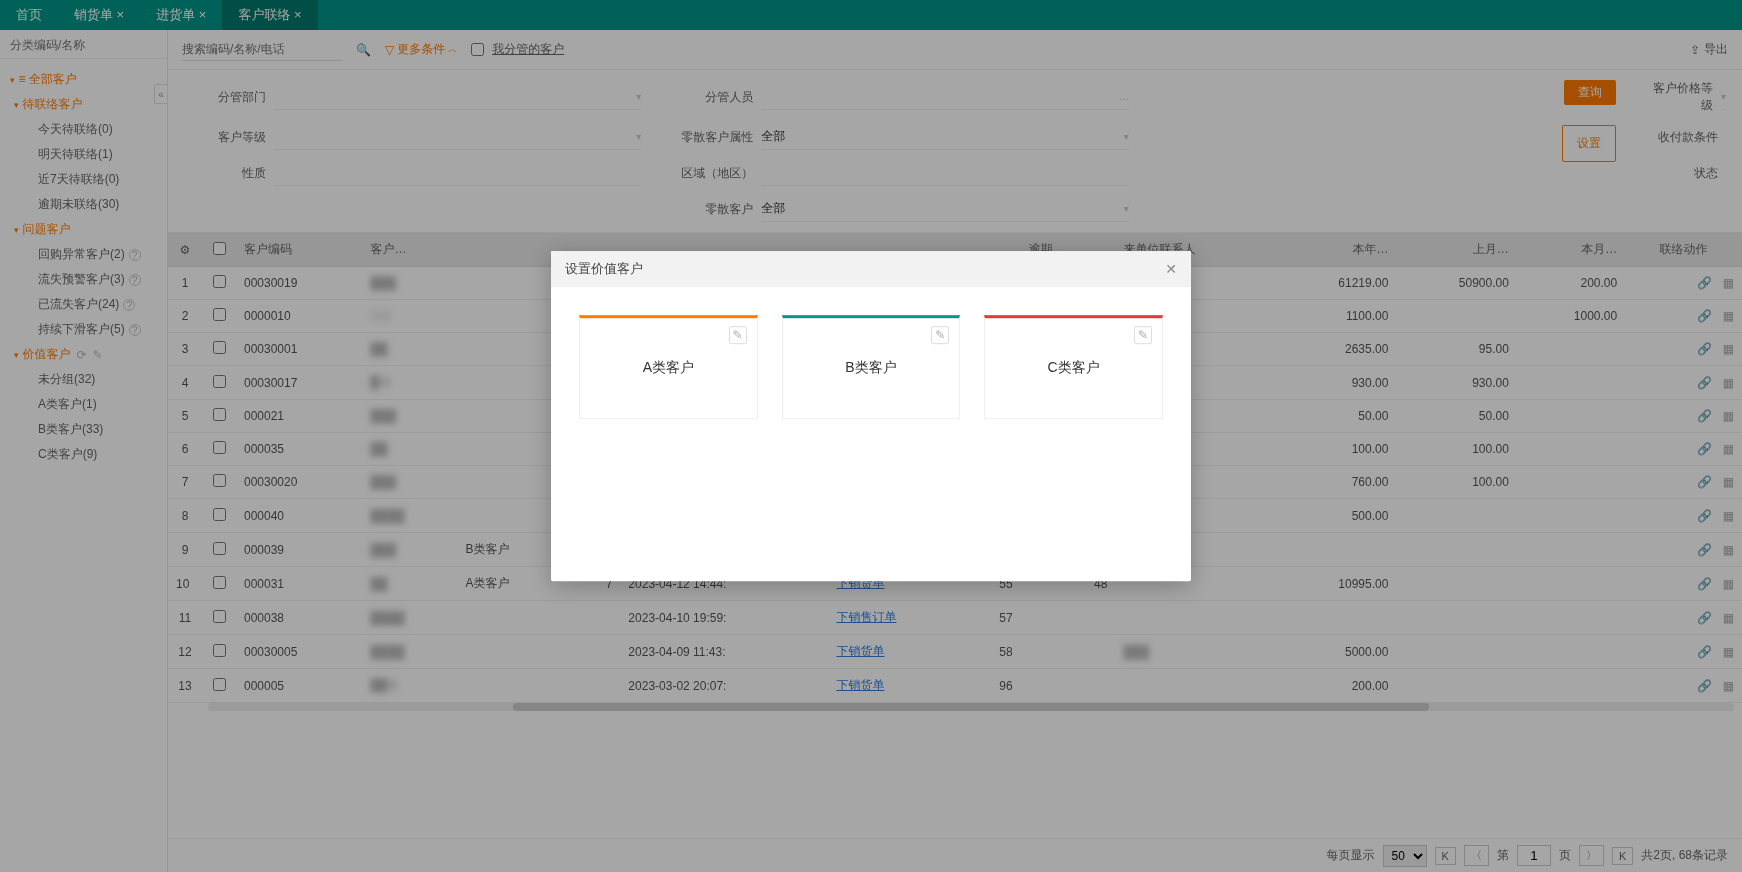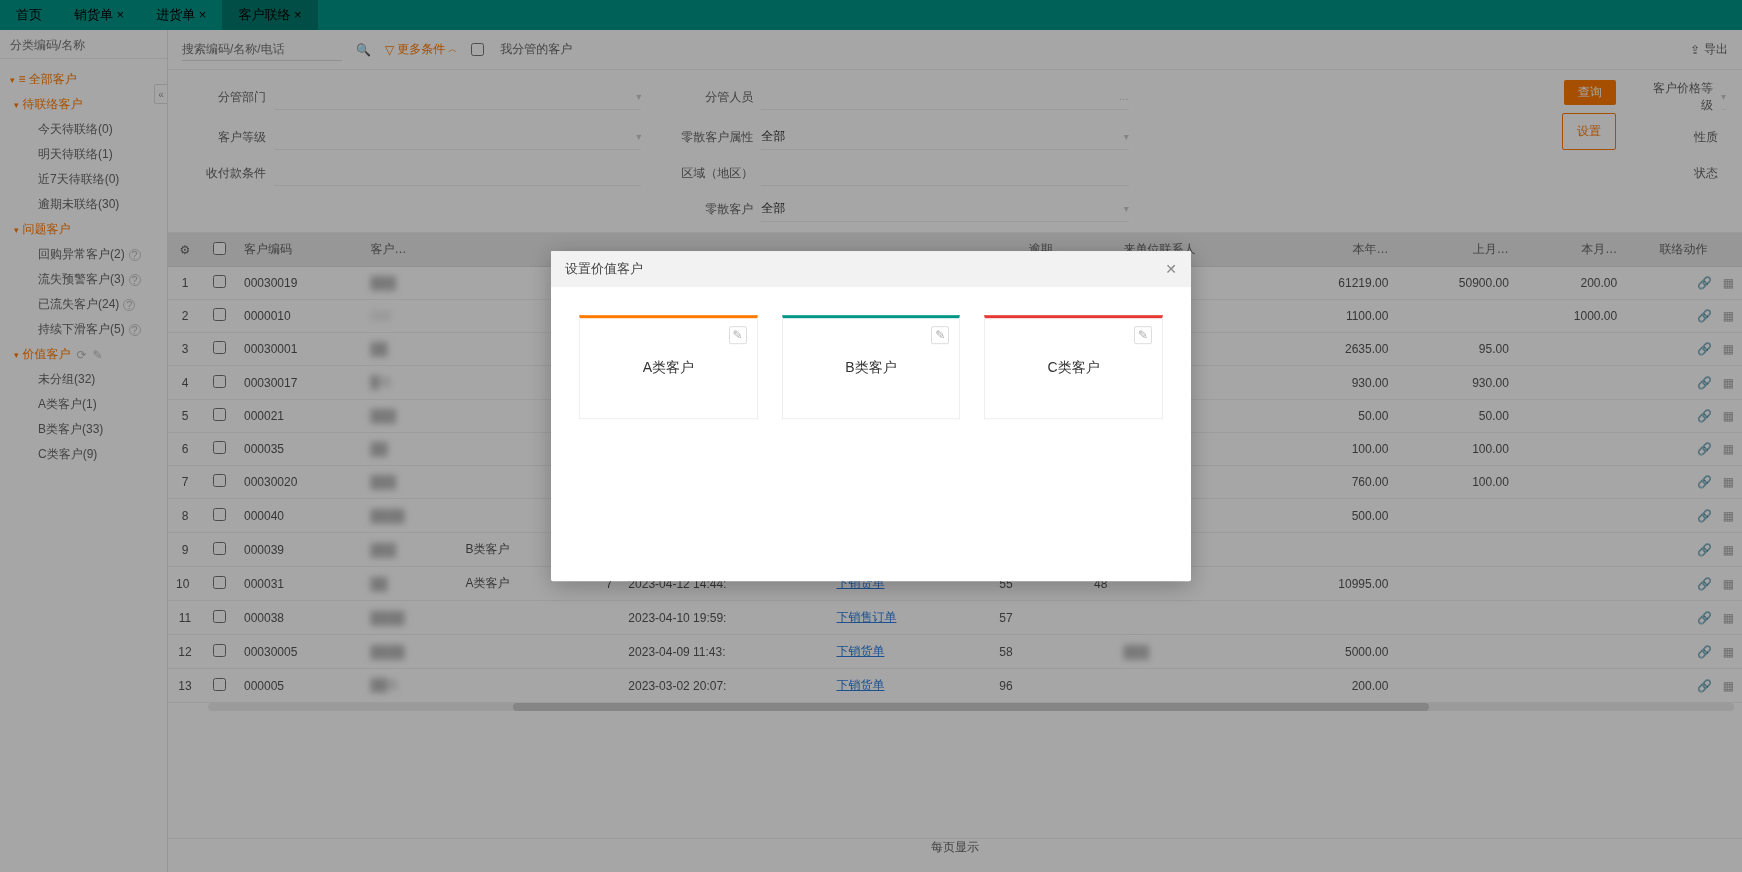--- a/index.html
+++ b/index.html
@@ -1,20 +1,20 @@
 <!DOCTYPE html>
 <html><head>
 <meta charset="utf-8">
 <style>
 * { margin: 0; padding: 0; box-sizing: border-box; }
 body { font-family: "Microsoft YaHei", Arial, sans-serif; font-size: 12px; background: #f5f5f5; overflow: hidden; }
 
 
 .top-tabs { background: #009688; height: 30px; display: flex; align-items: stretch; }
-.top-tab { padding: 4px 16px; display: flex; align-items: center; color: #000000; cursor: pointer; font-size: 13px; }
+.top-tab { padding: 4px 16px; display: flex; align-items: center; color: #ffffff; cursor: pointer; font-size: 13px; }
 .top-tab.active { background: #00796b; }
 
 
 .main-layout { display: flex; height: calc(100vh - 30px); }
 
 
 .sidebar { width: 168px; background: #fff; border-right: 1px solid #e6e6e6; padding: 8px 0; overflow-y: auto; position: relative; }
 .sidebar-search-row { display: flex; align-items: center; padding: 0 10px 6px 10px; border-bottom: 1px solid #eee; }
 .sidebar-search { flex: 1; border: none; outline: none; font-size: 12px; color: #8b5cf6; }
 .collapse-btn { position: absolute; right: -1px; top: 54px; width: 14px; height: 20px; border: 1px solid #ddd; background: #fff; display: flex; align-items: center; justify-content: center; font-size: 10px; color: #999; border-radius: 2px 0 0 2px; }
@@ -26,49 +26,49 @@
 .tree-node .caret { margin-right: 4px; font-size: 9px; }
 .help-ic { margin-left: 4px; color: #bbb; font-size: 11px; border: 1px solid #ccc; border-radius: 50%; width: 12px; height: 12px; display: inline-flex; align-items: center; justify-content: center; }
 .tree-actions { margin-left: 6px; color: #bbb; }
 
 
 .content { flex: 1; display: flex; flex-direction: column; background: #fff; }
 .toolbar-row { display: flex; align-items: center; padding: 8px 14px; gap: 14px; border-bottom: 1px solid #eee; }
 .toolbar-search { border: none; border-bottom: 1px solid #ddd; outline: none; width: 160px; font-size: 12px; padding: 4px 0; color: #999; }
 .toolbar-search-ic { color: #ff7a00; }
 .more-cond { color: #ff7a00; display: flex; align-items: center; gap: 3px; cursor: pointer; }
-.chk { display: flex; align-items: center; gap: 16px; color: #666; }
+.chk { display: flex; align-items: center; gap: 8px; color: #666; text-decoration: underline; }
 .chk input { width: 13px; height: 13px; }
 .export-btn { margin-left: auto; color: #666; display: flex; align-items: center; gap: 4px; cursor: pointer; }
 
 
 .filter-form { padding: 10px 16px; display: grid; grid-template-columns: repeat(3, 1fr) 80px; gap: 10px 30px; border-bottom: 1px solid #eee; }
 .form-field { display: flex; align-items: center; }
 .form-label { width: 90px; text-align: right; color: #666; padding-right: 8px; }
 .form-input { flex: 1; border: none; border-bottom: 1px solid #eee; height: 26px; color: #333; display: flex; align-items: center; justify-content: space-between; }
 .form-input .dd { color: #ccc; font-size: 10px; }
-.btn-col { display: flex; flex-direction: column; gap: 8px; align-items: flex-end; }
+.btn-col { display: flex; flex-direction: column; gap: 20px; align-items: flex-end; }
 .btn-primary { background: #ff7a00; color: #fff; border: none; padding: 4px 14px; border-radius: 2px; cursor: pointer; font-size: 12px; }
 .btn-outline { background: #fff; color: #ff7a00; border: 1px solid #ff7a00; padding: 9px 14px; border-radius: 2px; cursor: pointer; font-size: 12px; }
 
 
 .table-wrap { flex: 1; overflow: auto; position: relative; }
 table { border-collapse: collapse; width: 100%; font-size: 12px; }
 thead th { background: #e8e8e8; color: #666; font-weight: normal; padding: 8px 8px; text-align: left; border-bottom: 1px solid #ddd; position: sticky; top: 0; }
 tbody td { padding: 8px 8px; border-bottom: 1px solid #f0f0f0; color: #555; }
 .gear-th { text-align: center; width: 34px; }
 .chk-cell { width: 34px; text-align: center; }
 .num-col { text-align: right; }
 .link-cell a { color: #2b7de0; text-decoration: underline; cursor: pointer; }
 .row-actions { display: flex; gap: 10px; justify-content: flex-end; color: #aaa; }
 .row-actions span { cursor: pointer; }
 .blur { filter: blur(3px); color: #bbb; }
 
 
-.pagination { height: 34px; border-top: 1px solid #eee; display: flex; align-items: center; padding: 0 14px; gap: 16px; justify-content: flex-start; color: #666; flex-direction: column; }
+.pagination { height: 34px; border-top: 1px solid #eee; display: flex; align-items: center; padding: 0 14px; gap: 8px; justify-content: flex-end; color: #666; }
 .pagination select { border: 1px solid #ccc; padding: 2px 4px; font-size: 12px; }
 .page-btn { border: 1px solid #ccc; padding: 2px 6px; cursor: pointer; font-size: 11px; background: #fff; }
 .page-input { width: 34px; border: 1px solid #ccc; text-align: center; padding: 2px; }
 
 
 .overlay { position: fixed; inset: 0; background: rgba(0,0,0,0.35); z-index: 100; }
 .modal { position: fixed; z-index: 101; left: 50%; top: 50%; transform: translate(-50%, -56%); width: 640px; height: 330px; background: #fff; border-radius: 2px; box-shadow: 0 4px 24px rgba(0,0,0,0.25); display: flex; flex-direction: column; }
 .modal-head { background: #f2f2f2; height: 36px; display: flex; align-items: center; padding: 0 14px; font-size: 13px; color: #444; }
 .modal-close { margin-left: auto; color: #888; cursor: pointer; font-size: 14px; }
 .modal-body { flex: 1; padding: 28px 28px; display: flex; gap: 24px; }
@@ -216,25 +216,25 @@
         </div>
       <div class="form-field">
           <div class="form-label">零散客户属性</div>
           <div class="form-input">
             <span>全部</span>
             <span class="dd">▾</span>
           </div>
         </div>
 
       <div class="form-field">
+          <div class="form-label">收付款条件</div>
+          <div class="form-input"></div>
+        </div>
+      <div class="form-field">
           <div class="form-label">性质</div>
-          <div class="form-input"></div>
-        </div>
-      <div class="form-field">
-          <div class="form-label">收付款条件</div>
           <div class="form-input"></div>
         </div>
       <div class="form-field">
           <div class="form-label">区域（地区）</div>
           <div class="form-input"></div>
         </div>
 
       <div class="form-field">
           <div class="form-label">状态</div>
           <div class="form-input"></div>

